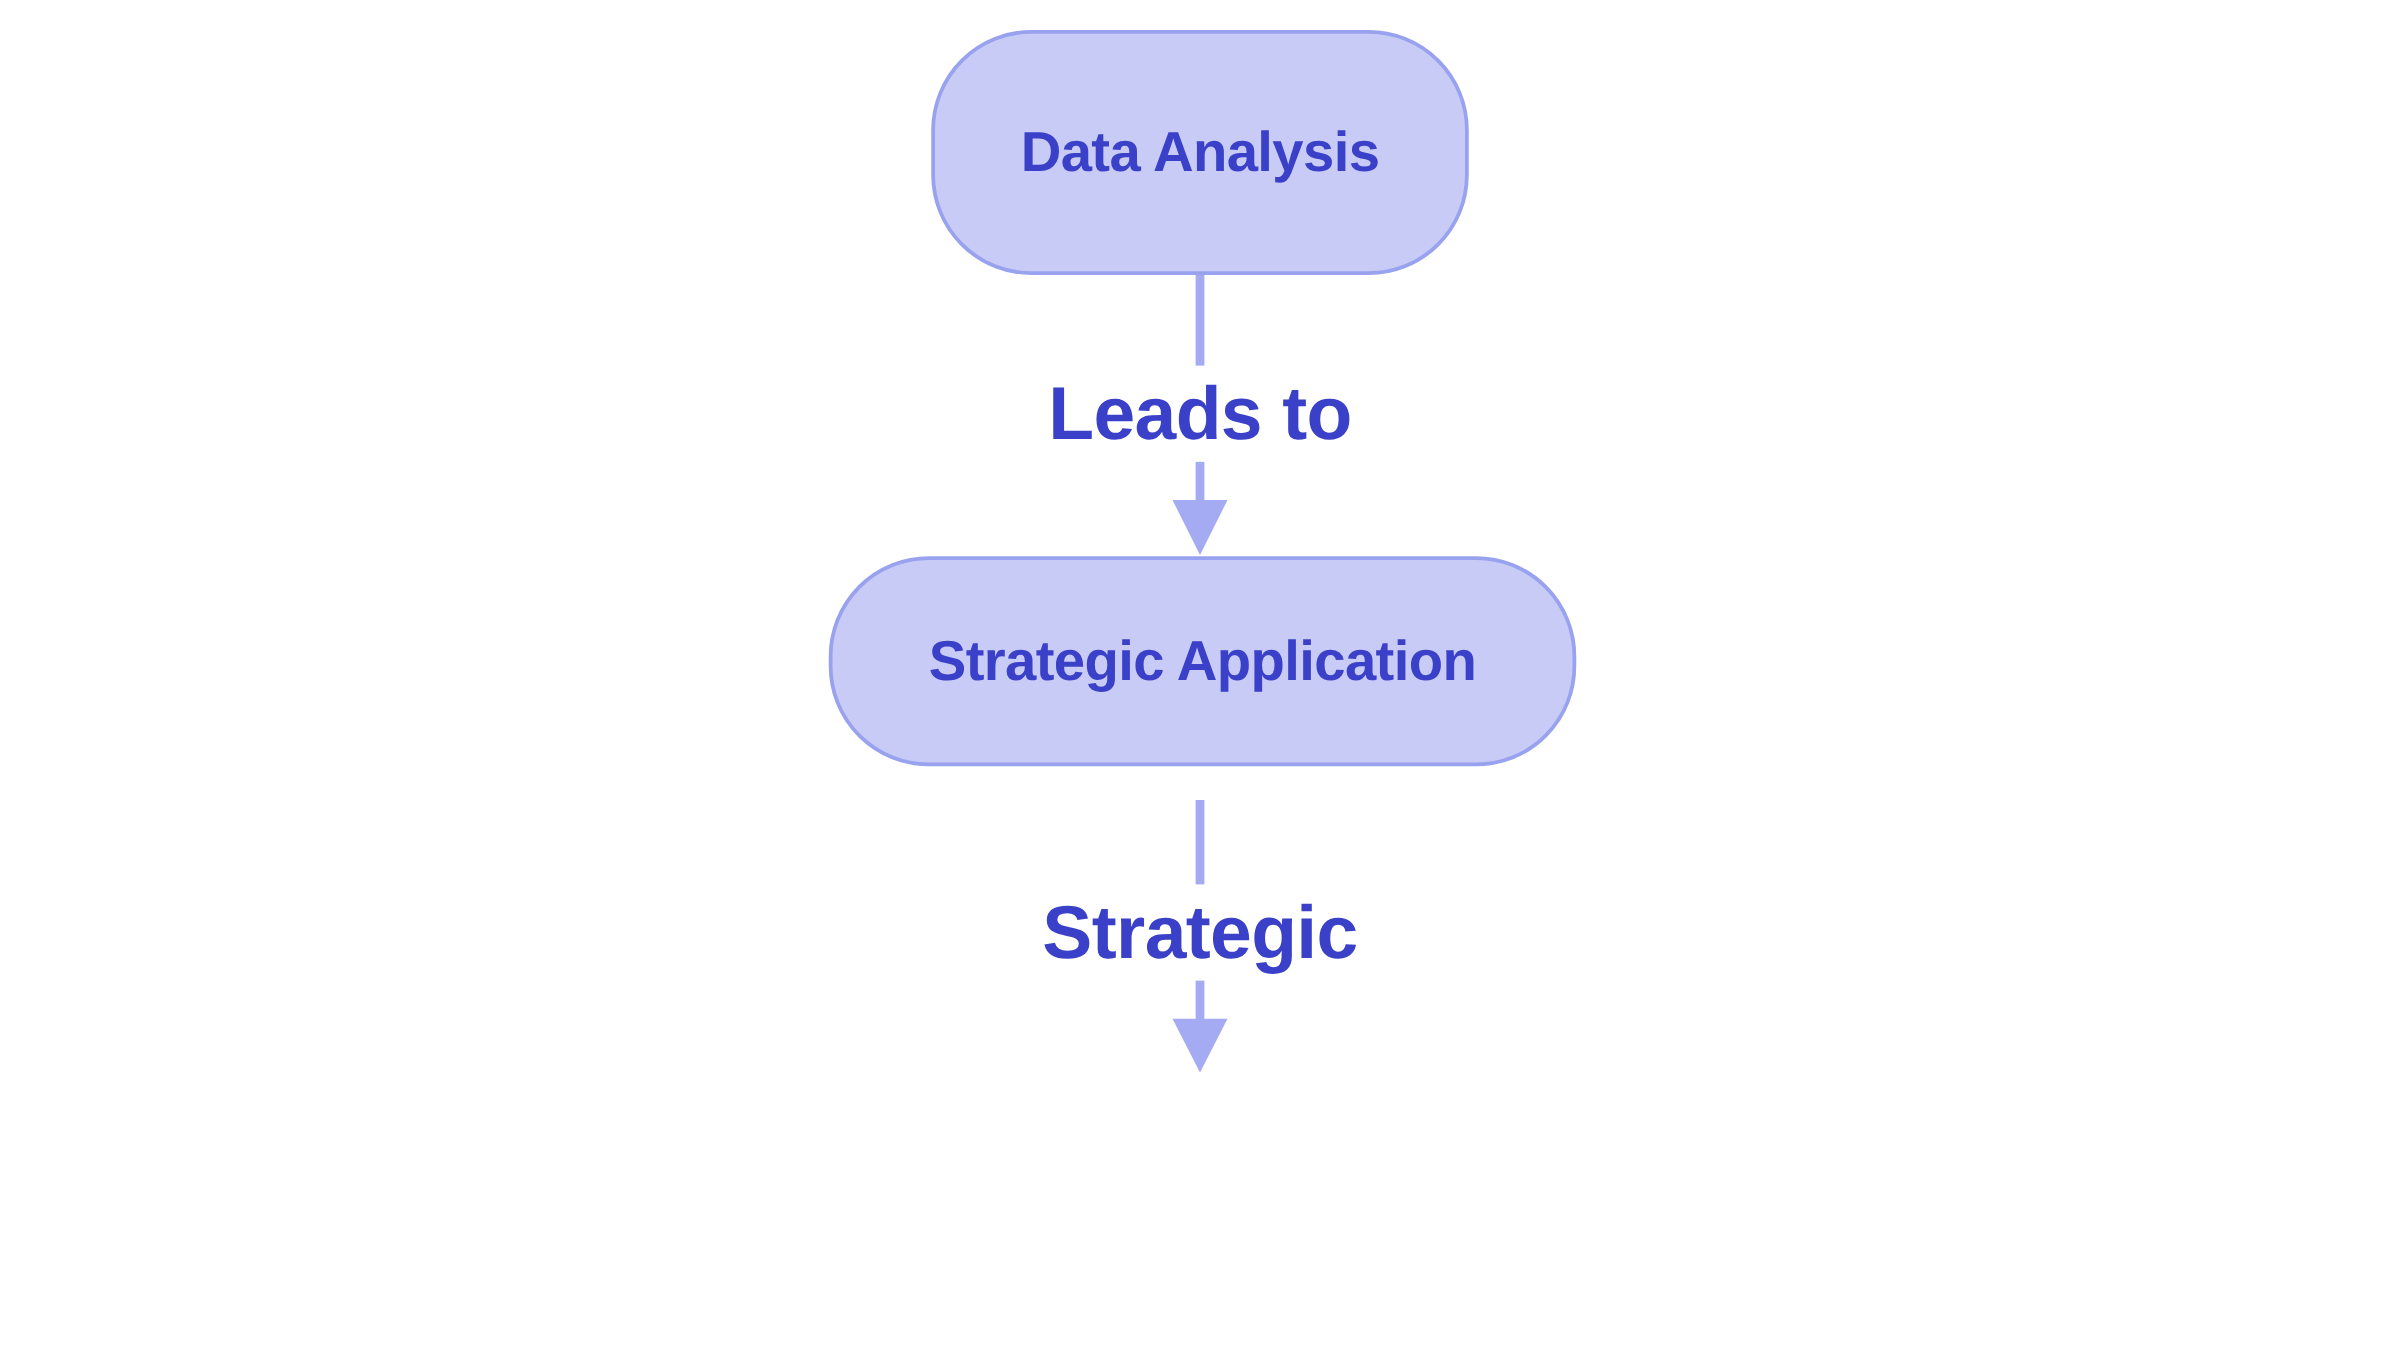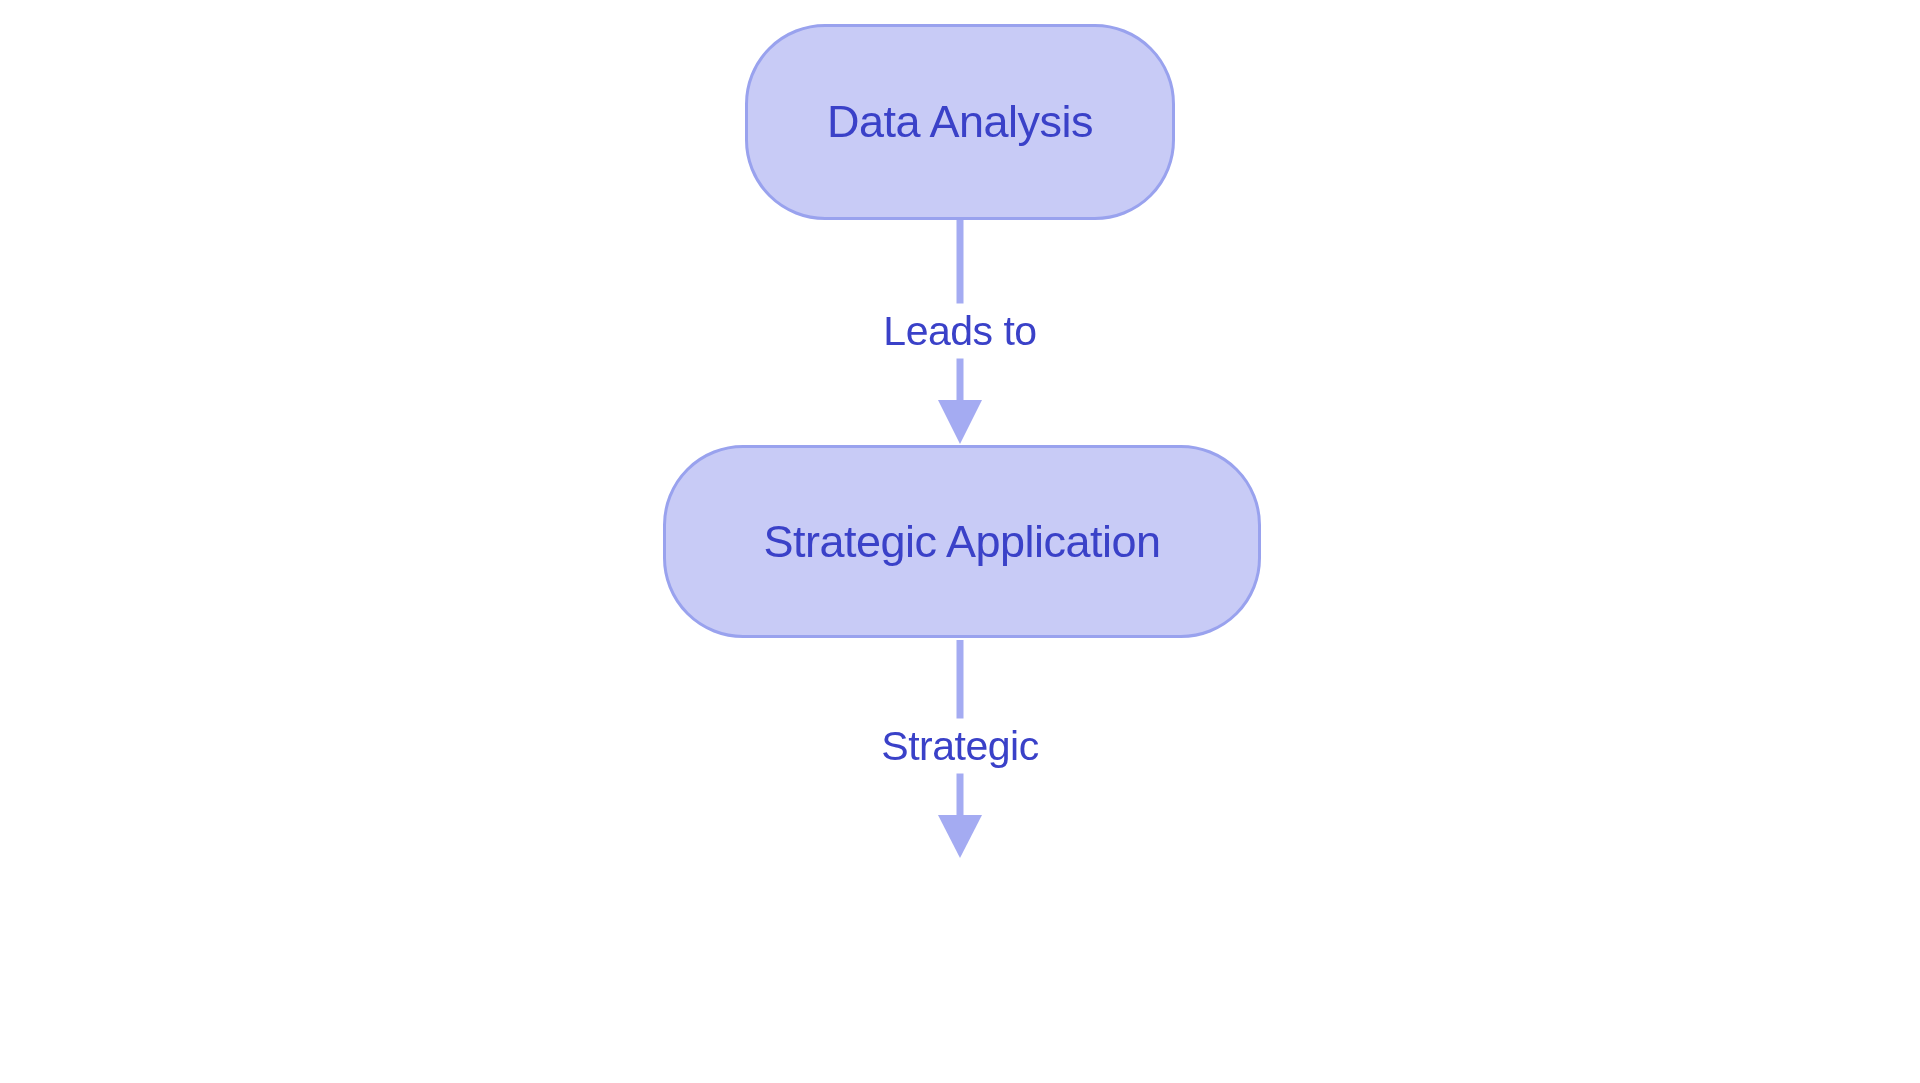--- a/index.html
+++ b/index.html
@@ -28,33 +28,35 @@
     background: #c8cbf6;
     border: 3px solid #99a2ee;
     border-radius: 80px;
     display: flex;
     align-items: center;
     justify-content: center;
     color: #3a41c8;
     font-size: 45px;
     letter-spacing: -0.5px;
     white-space: nowrap;
+    font-weight: bold;
   }
   .node-1 { left: 745px; top: 24px;  width: 430px; height: 196px; }
-  .node-2 { left: 663px; top: 445px; width: 598px; height: 193px; }
+  .node-2 { left: 663px; top: 445px; width: 598px; height: 168px; }
   .node-3 { left: 645px; top: 858px; width: 635px; height: 197px; }
   .edge-label {
     position: absolute;
     transform: translate(-50%, -50%);
     background: #ffffff;
     color: #3a41c8;
-    font-size: 41px;
+    font-size: 60px;
     letter-spacing: -0.5px;
     padding: 4px 10px;
     white-space: nowrap;
+    font-weight: bold;
   }
   .edge-label-1 { left: 960px; top: 331px; }
   .edge-label-2 { left: 960px; top: 746px; }
 </style>
 </head>
 <body>
 
 <div class="canvas">
 
   <svg class="edges-layer" viewBox="0 0 1920 1083" xmlns="http://www.w3.org/2000/svg">

